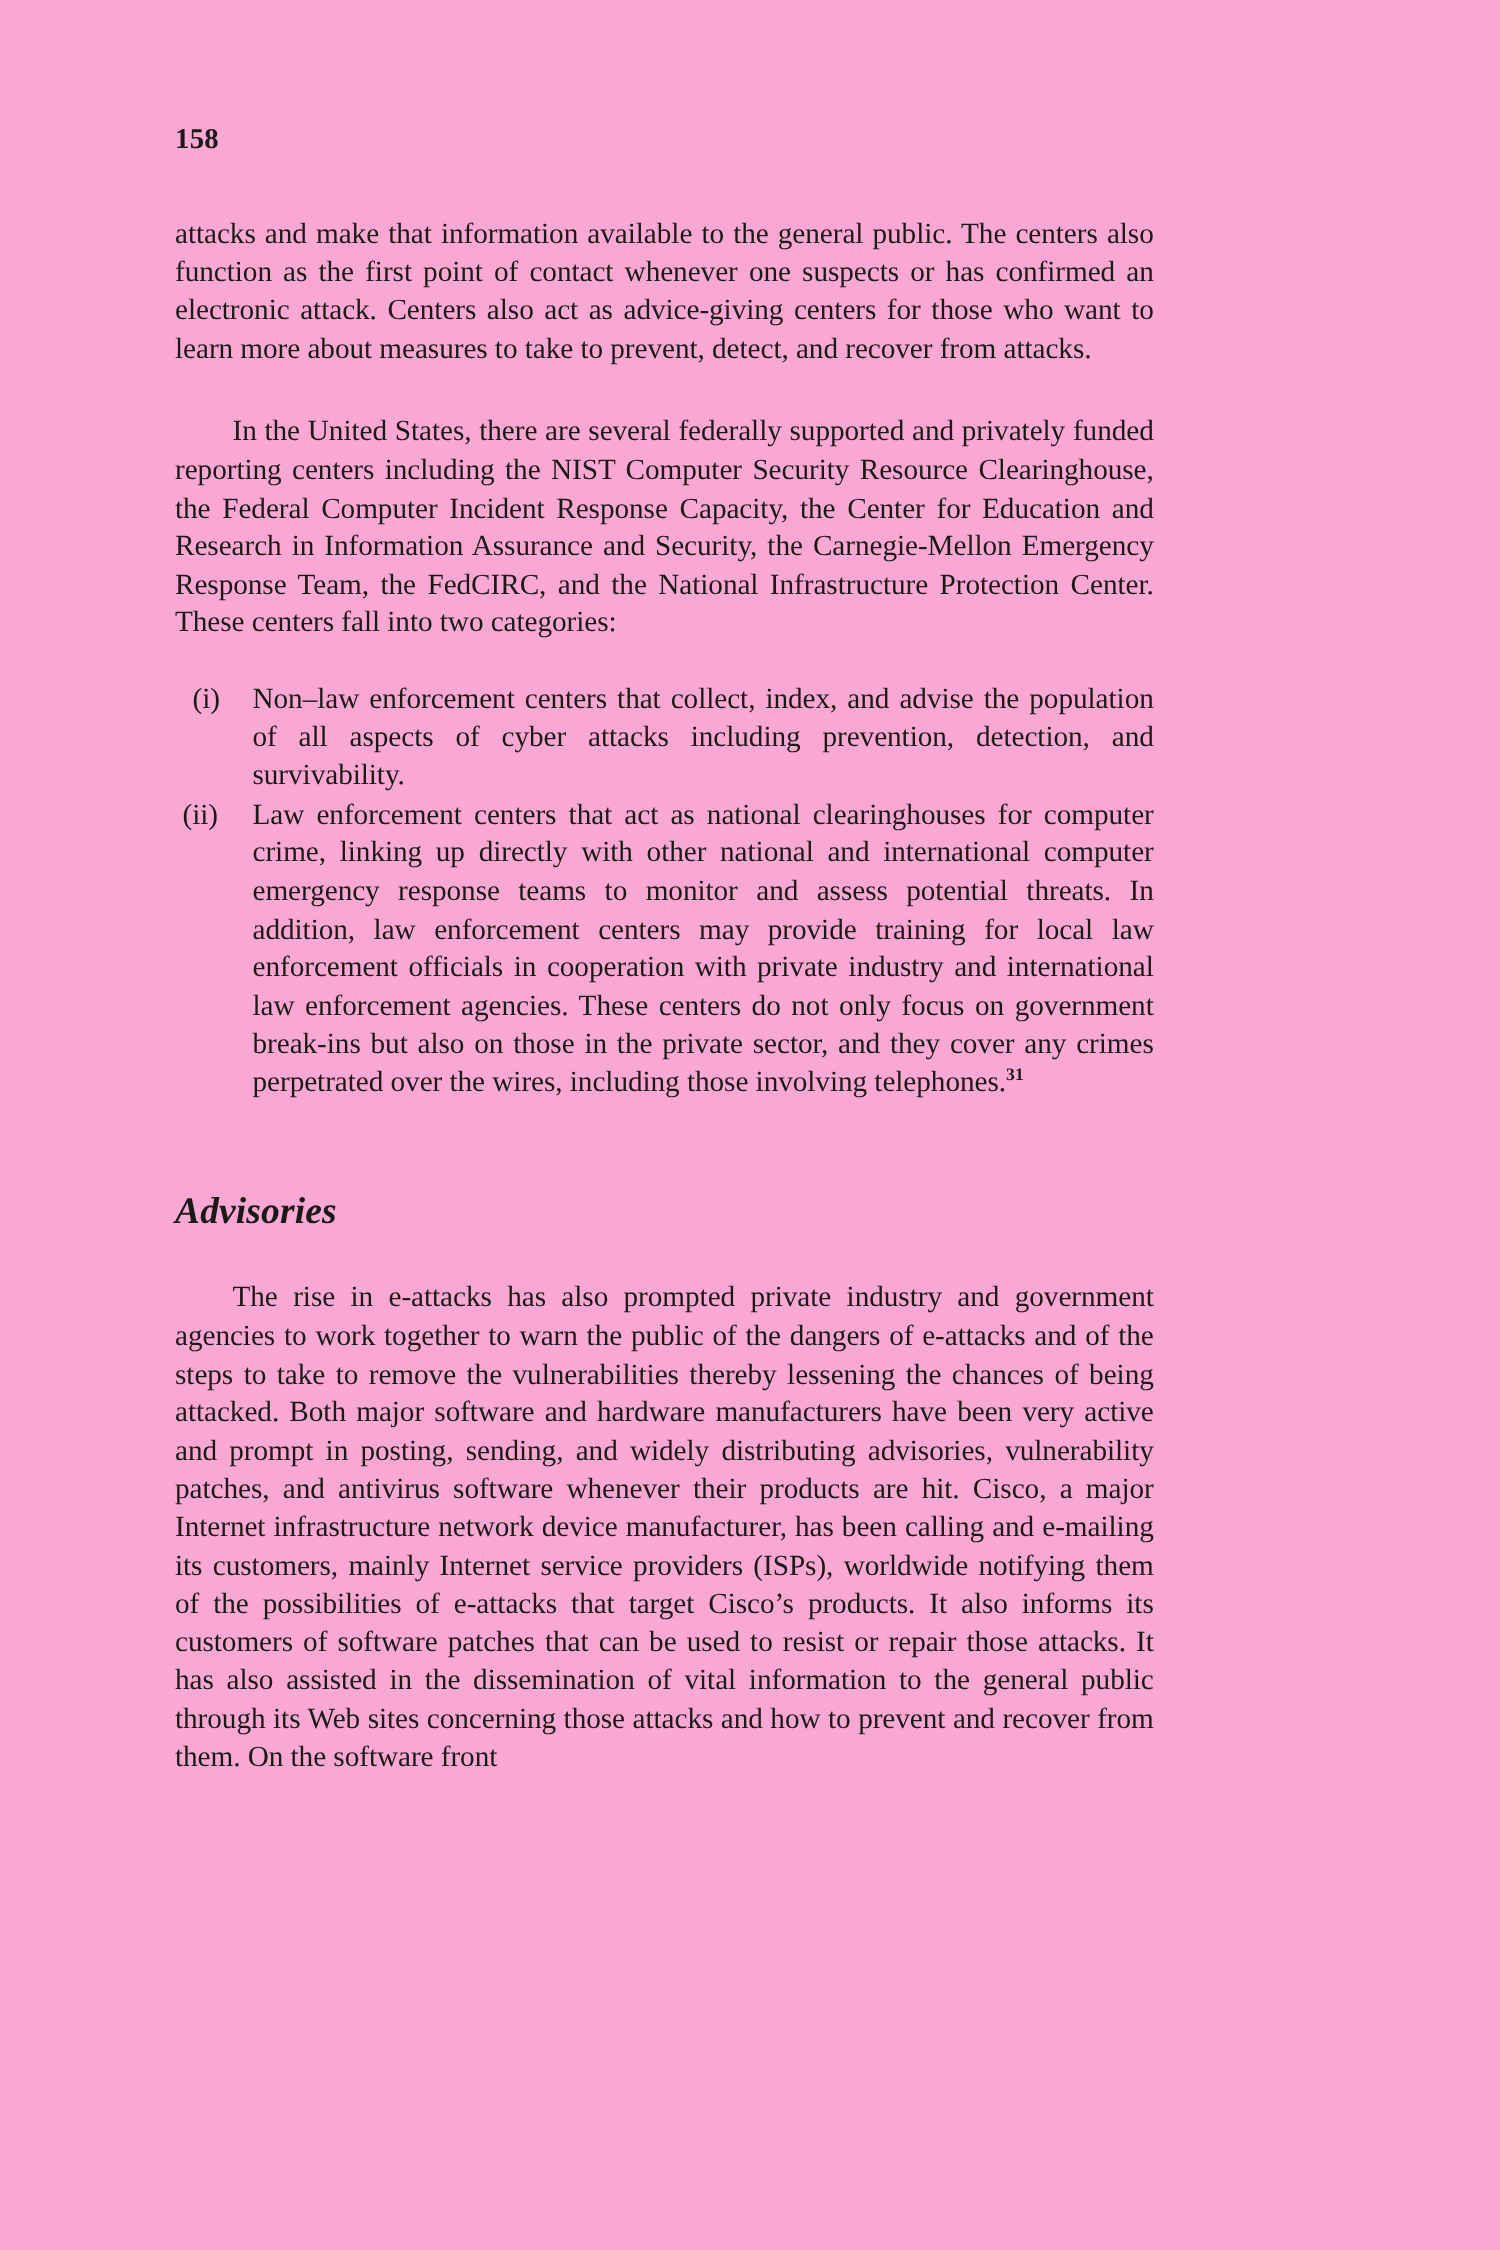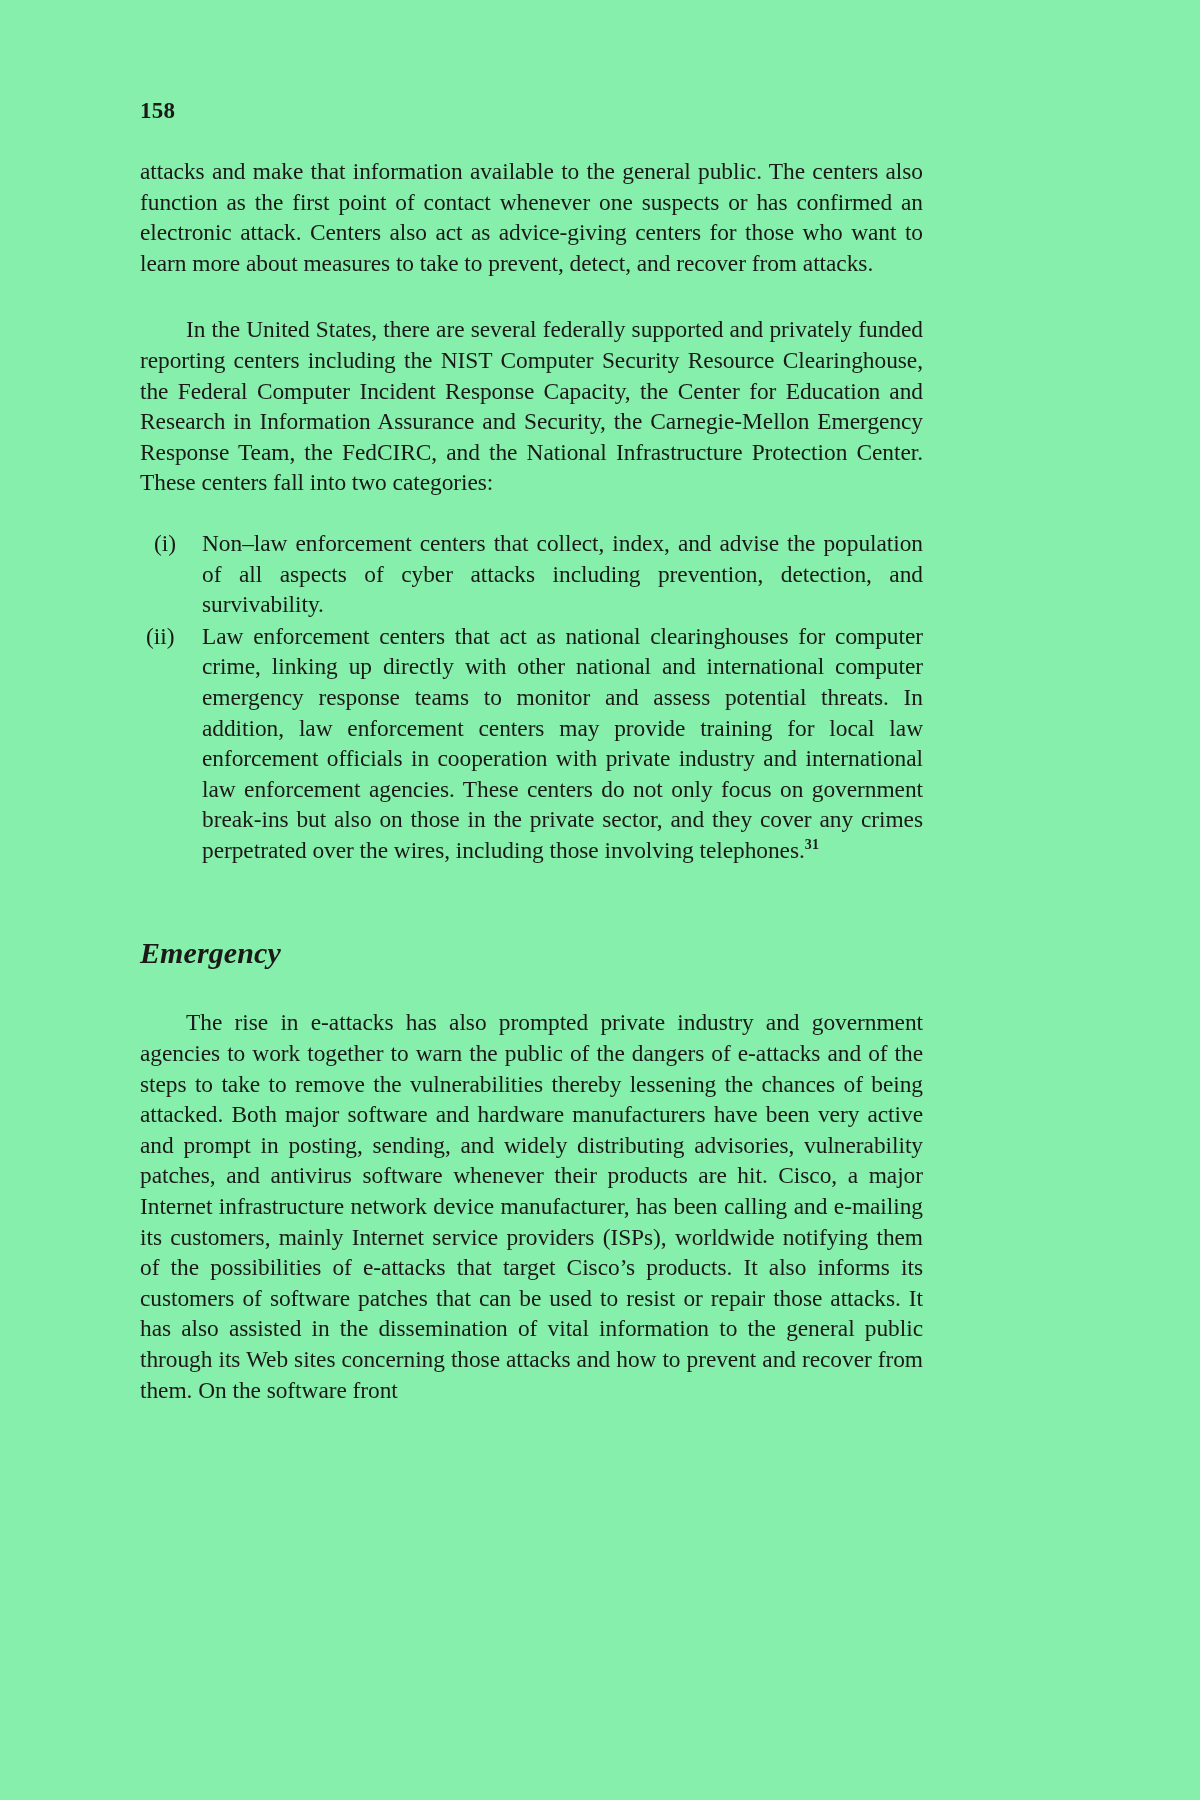--- a/index.html
+++ b/index.html
@@ -12,21 +12,21 @@
     height: 1800px;
     font-family: "Liberation Serif", "DejaVu Serif", serif;
     color: #1b1a18;
     -webkit-font-smoothing: antialiased;
   }
 
   .page {
     position: relative;
     width: 1200px;
     height: 1800px;
-    background: #86efac;
+    background: #f9a8d4;
     box-sizing: border-box;
   }
 
   
   .running-head {
     position: absolute;
     top: 98px;
     left: 140px;
     width: 790px;
     height: 34px;
@@ -43,21 +43,21 @@
   .book-title {
     font-size: 23px;
     font-weight: 700;
     letter-spacing: 0.25px;
     white-space: nowrap;
   }
 
   
   .column {
     position: absolute;
-    top: 156px;
+    top: 172px;
     left: 140px;
     width: 783px;
   }
 
   p.body {
     margin: 0;
     font-size: 23.4px;
     line-height: 30.6px;
     text-align: justify;
     text-justify: inter-word;
@@ -137,18 +137,18 @@
       <li class="roman-item first">
         <span class="marker">(i)</span>
         <span>Non–law enforcement centers that collect, index, and advise the population of all aspects of cyber attacks including prevention, detection, and survivability.</span>
       </li>
       <li class="roman-item second">
         <span class="marker">(ii)</span>
         <span>Law enforcement centers that act as national clearinghouses for computer crime, linking up directly with other national and international computer emergency response teams to monitor and assess potential threats. In addition, law enforcement centers may provide training for local law enforcement officials in cooperation with private industry and international law enforcement agencies. These centers do not only focus on government break-ins but also on those in the private sector, and they cover any crimes perpetrated over the wires, including those involving telephones.</span><span class="fn-ref">31</span>
       </li>
     </ul>
 
-    <h2 class="section-heading">Emergency</h2>
+    <h2 class="section-heading">Advisories</h2>
 
     <p class="body indent after-heading">The rise in e-attacks has also prompted private industry and government agencies to work together to warn the public of the dangers of e-attacks and of the steps to take to remove the vulnerabilities thereby lessening the chances of being attacked. Both major software and hardware manufacturers have been very active and prompt in posting, sending, and widely distributing advisories, vulnerability patches, and antivirus software whenever their products are hit. Cisco, a major Internet infrastructure network device manufacturer, has been calling and e-mailing its customers, mainly Internet service providers (ISPs), worldwide notifying them of the possibilities of e-attacks that target Cisco’s products. It also informs its customers of software patches that can be used to resist or repair those attacks. It has also assisted in the dissemination of vital information to the general public through its Web sites concerning those attacks and how to prevent and recover from them. On the software front</p>
 
   </div>
 </div>
 
 </body></html>

